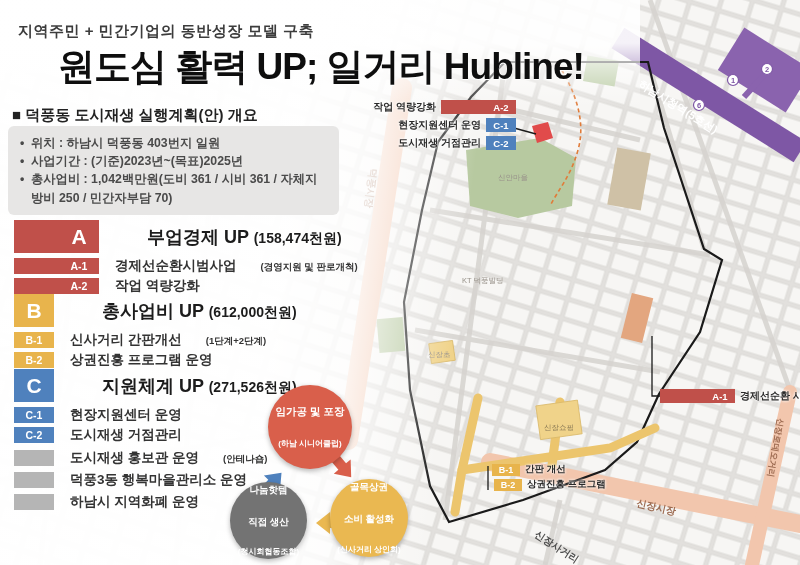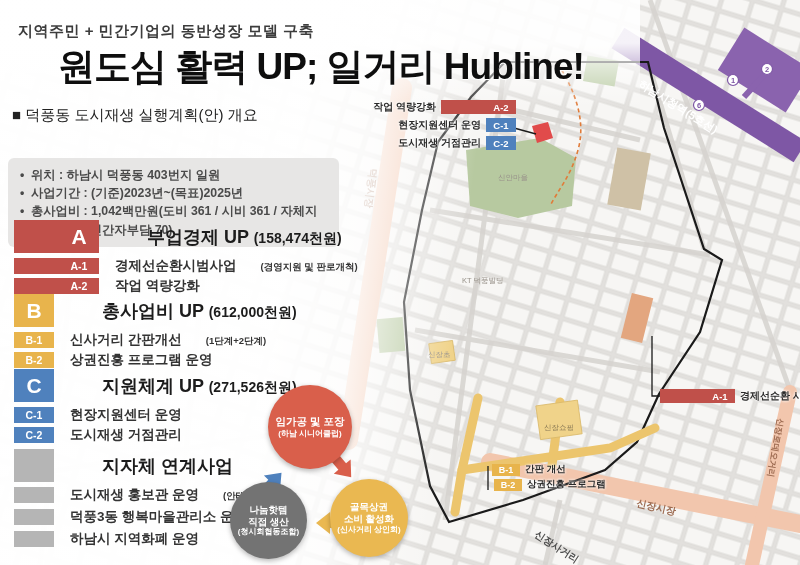--- a/index.html
+++ b/index.html
@@ -5,40 +5,40 @@
   html,body{margin:0;padding:0;}
   body{font-family:"Liberation Sans","DejaVu Sans",sans-serif;}
   .stage{position:relative;width:800px;height:565px;overflow:hidden;background:#eceae7;}
   .stage svg.map{position:absolute;left:0;top:0;}
   .overlay-left{position:absolute;inset:0;pointer-events:none;
     background:linear-gradient(97deg, rgba(255,255,255,.97) 36%, rgba(255,255,255,.82) 45%, rgba(255,255,255,0) 57%);}
   .overlay-top{position:absolute;left:0;top:0;width:640px;height:108px;pointer-events:none;
     background:linear-gradient(to bottom, rgba(255,255,255,.92) 40%, rgba(255,255,255,0) 100%);}
   .eyebrow{position:absolute;left:18px;top:22px;font-size:15px;font-weight:700;color:#3c3c3c;letter-spacing:.5px;}
   .title{position:absolute;left:14px;top:42px;font-size:37px;font-weight:900;color:#0e0e0e;letter-spacing:-1px;text-shadow:0 1px 0 #fff;margin-left:44px;}
-  .ov-head{position:absolute;left:12px;top:106px;font-size:15px;font-weight:400;color:#222;}
-  .ov-box{position:absolute;left:8px;top:126px;width:331px;background:#e7e6e5;border-radius:6px;padding:8px 10px 8px 12px;box-sizing:border-box;margin-top:32px;}
+  .ov-head{position:absolute;left:12px;top:106px;font-size:15px;font-weight:700;color:#222;}
+  .ov-box{position:absolute;left:8px;top:126px;width:331px;background:#e7e6e5;border-radius:6px;padding:8px 10px 8px 12px;box-sizing:border-box;}
   .ov-box ul{margin:0;padding:0;list-style:none;}
   .ov-box li{position:relative;padding-left:11px;font-size:12.3px;line-height:1.48;color:#4a4a4a;font-weight:600;}
   .ov-box li::before{content:"•";position:absolute;left:0;color:#4a4a4a;}
   .section{position:absolute;left:14px;width:360px;}
   .sec-head{display:flex;align-items:center;gap:16px;margin-bottom:4px;}
   .big-box{width:40px;height:33px;display:flex;align-items:center;justify-content:center;color:#fff;font-size:21px;font-weight:800;}
   .sec-title{font-size:18px;font-weight:800;color:#1c1c1c;white-space:nowrap;margin-left:32px;}
   .sec-title .budget{font-size:14px;font-weight:800;}
   .sec-item{display:flex;align-items:center;gap:16px;margin-bottom:2px;}
   .small-box{width:40px;height:16px;display:flex;align-items:center;justify-content:center;color:#fff;font-size:10.5px;font-weight:800;}
   .item-label{font-size:13.5px;font-weight:600;color:#333;white-space:nowrap;}
   .item-label .note{font-size:9.5px;font-weight:600;color:#333;margin-left:24px;}
   .bg-red{background:#c0504a;padding-left:45px;} .bg-yellow{background:#e8b44c;} .bg-blue{background:#4f81bd;} .bg-gray{background:#b5b5b5;}
   .callout{position:absolute;display:flex;align-items:center;gap:5px;white-space:nowrap;}
   .c-label{font-size:10px;font-weight:700;color:#2a2a2a;text-shadow:0 0 3px #fff,0 0 3px #fff;}
   .c-box{width:30px;height:14px;display:flex;align-items:center;justify-content:center;color:#fff;font-size:9.5px;font-weight:800;flex:none;}
   .c-box.sm{width:28px;height:12px;font-size:9px;}
-  .circle{position:absolute;border-radius:50%;display:flex;flex-direction:column;align-items:center;justify-content:center;color:#fff;text-align:center;font-weight:800;box-shadow:0 2px 5px rgba(0,0,0,.28);line-height:1.25;}
+  .circle{position:absolute;border-radius:50%;display:flex;flex-direction:column;align-items:center;justify-content:center;color:#fff;text-align:center;font-weight:800;box-shadow:0 2px 5px rgba(0,0,0,.28);line-height:1.25;gap:20px;}
   .circle .l1{font-size:10.5px;} .circle .l2{font-size:9.5px;} .circle .sm{font-size:8px;font-weight:700;}
   svg.arrows{position:absolute;left:0;top:0;pointer-events:none;}
 </style>
 </head>
 <body>
 
 <div class="stage">
 
   <svg class="map" width="800" height="565" viewBox="0 0 800 565">
     <defs>
@@ -182,24 +182,20 @@
       <div class="small-box bg-blue">C-1</div>
       <div class="item-label"><span>현장지원센터 운영</span></div>
     </div>
     <div class="sec-item">
       <div class="small-box bg-blue">C-2</div>
       <div class="item-label"><span>도시재생 거점관리</span></div>
     </div>
   </div>
 
   <div class="section" style="top:449px">
-    <div class="sec-head">
-      <div class="big-box bg-gray"></div>
-      <div class="sec-title">지자체 연계사업</div>
-    </div>
     <div class="sec-item" style="margin-bottom:4px">
       <div class="small-box bg-gray"></div>
       <div class="item-label"><span>도시재생 홍보관 운영</span><span class="note">(안테나숍)</span></div>
     </div>
     <div class="sec-item" style="margin-bottom:4px">
       <div class="small-box bg-gray"></div>
       <div class="item-label"><span>덕풍3동 행복마을관리소 운영</span></div>
     </div>
     <div class="sec-item">
       <div class="small-box bg-gray"></div>

